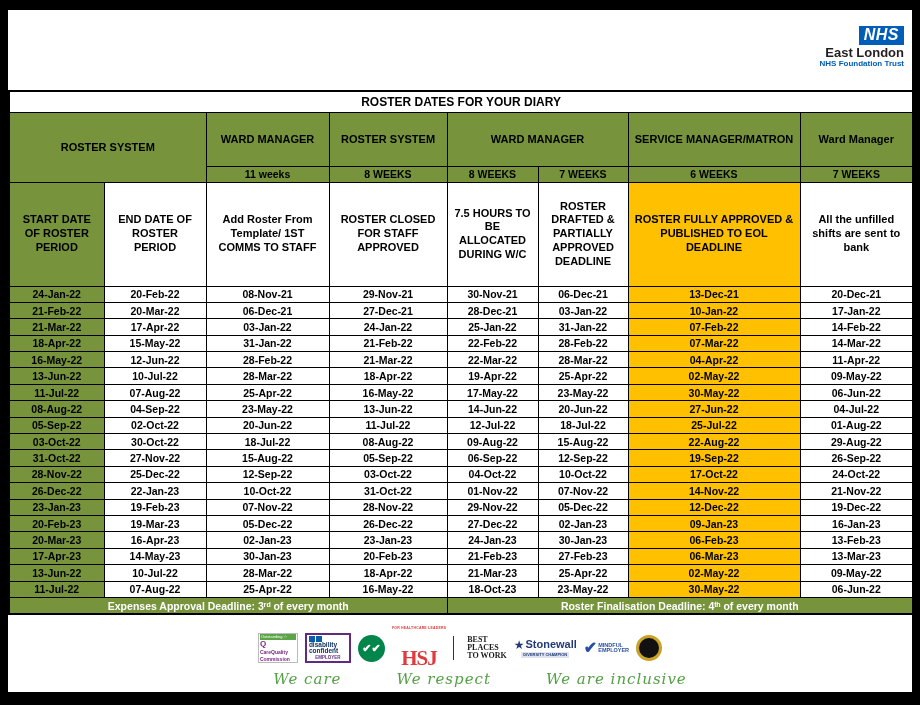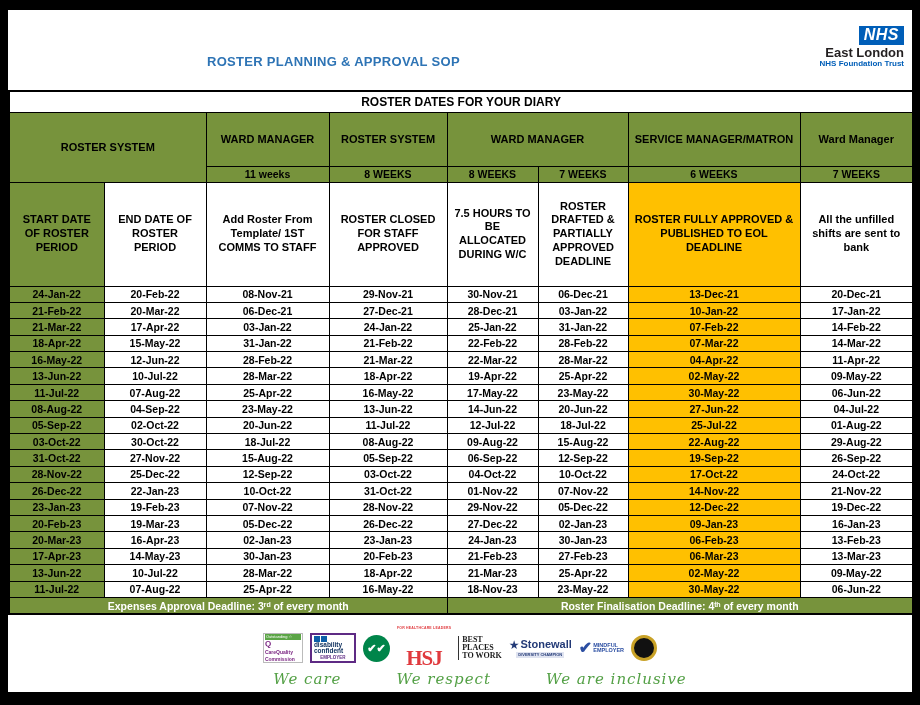--- a/index.html
+++ b/index.html
@@ -44,21 +44,21 @@
   .dc { width:46px; height:30px; border:2px solid #5e2a84; background:#fff; padding:1px 2px; }
   .dc-squares { display:flex; gap:1px; align-self:flex-start; }
   .dc-sq { width:6px; height:6px; background:#0c5ea8; }
   .dc-name { font-size:6.5px; font-weight:bold; color:#0b2d5c; width:100%; text-align:left; }
   .dc-sub { font-size:4.5px; font-weight:bold; color:#5e2a84; margin-top:1px; }
   .pad-circle { width:27px; height:27px; border-radius:50%; background:#00854A; color:#fff;
     display:flex; align-items:center; justify-content:center; font-size:11px; font-weight:bold; }
   .hsj-top { font-size:3.5px; color:#E03A3E; font-weight:bold; letter-spacing:.2px; }
   .hsj-main { font-size:21px; color:#E03A3E; font-weight:bold; letter-spacing:-1px;
     font-family:"Liberation Serif",serif;margin-top:17px; }
-  .best { border-left:1px solid #333; padding-left:3px; align-items:flex-start;text-align:right; }
+  .best { border-left:1px solid #333; padding-left:13px; align-items:flex-start;text-align:right; }
   .best div { font-family:"Liberation Serif",serif; font-weight:bold; color:#1a1a1a; font-size:8px; }
   .stonewall-main { color:#233a77; font-weight:bold; font-size:11px; }
   .stonewall-star { color:#233a77; font-size:12px; }
   .stonewall-row { display:flex; align-items:center; gap:1px; }
   .stonewall-sub { color:#233a77; font-size:4px; font-weight:bold; background:#dfe3f0;
     padding:1px 2px; margin-top:1px; }
   .mindful { flex-direction:row; gap:1px; }
   .mindful-check { color:#2b4ea2; font-size:16px; font-weight:bold; }
   .mindful-txt div { color:#2b4ea2; font-size:5.5px; font-weight:bold; text-align:left; }
   .healthy { width:26px; height:26px; border-radius:50%; background:#111;
@@ -66,21 +66,20 @@
 
   .values { position:absolute; left:0; top:660px; width:100%; display:flex;
     justify-content:center; gap:55px; color:#53A045;
     font-family:"DejaVu Serif",serif; font-style:italic; font-size:15px; letter-spacing:1px;padding-left:40px; }
 </style>
 </head>
 <body>
 
 <div class="page">
 
-  <div class="doc-title">ROSTER PLANNING &amp; APPROVAL SOP</div>
 
   <div class="nhs-logo">
     <div class="nhs-block">NHS</div>
     <div class="nhs-org">East London</div>
     <div class="nhs-sub">NHS Foundation Trust</div>
   </div>
 
   <table class="roster">
     <colgroup>
       <col style="width:95px">
@@ -302,21 +301,21 @@
           <td>21-Mar-23</td>
           <td>25-Apr-22</td>
           <td>02-May-22</td>
           <td>09-May-22</td>
         </tr>
         <tr>
           <td>11-Jul-22</td>
           <td>07-Aug-22</td>
           <td>25-Apr-22</td>
           <td>16-May-22</td>
-          <td>18-Nov-23</td>
+          <td>18-Oct-23</td>
           <td>23-May-22</td>
           <td>30-May-22</td>
           <td>06-Jun-22</td>
         </tr>
       </tbody>
     <tfoot>
       <tr class="deadline-row">
         <td colspan="4">Expenses Approval Deadline: 3ʳᵈ of every month</td>
         <td colspan="4">Roster Finalisation Deadline: 4ᵗʰ of every month</td>
       </tr>

